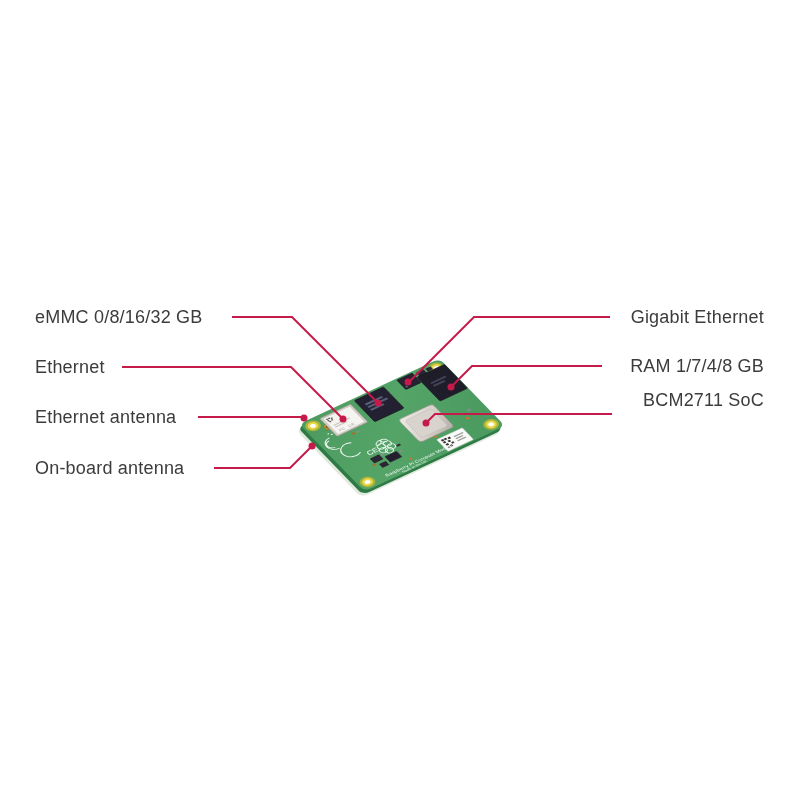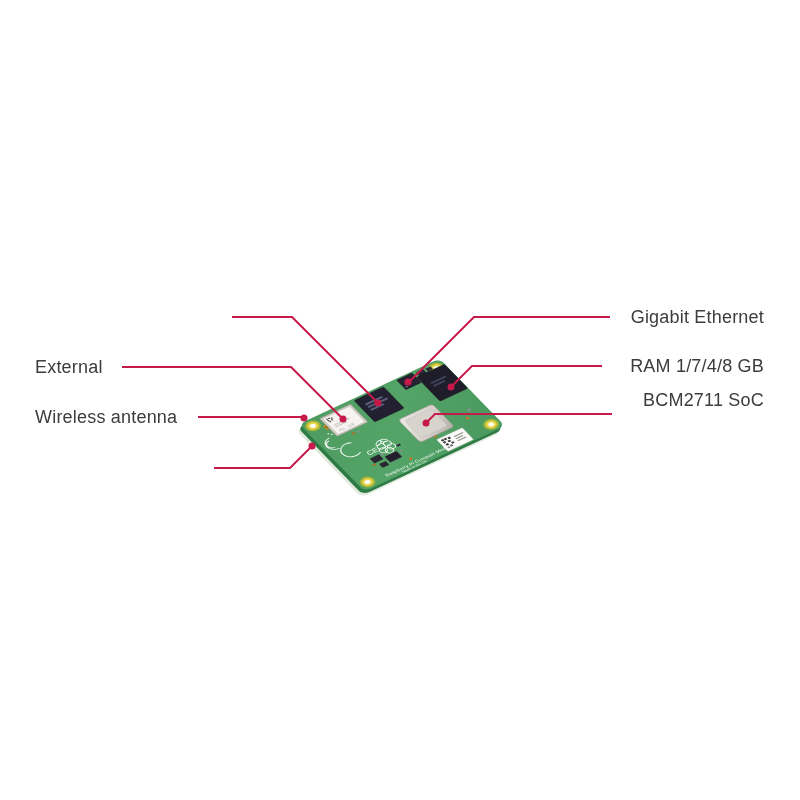--- a/index.html
+++ b/index.html
@@ -194,20 +194,22 @@
       <circle cx="378" cy="403" r="3.5"></circle>
       <circle cx="343" cy="419" r="3.5"></circle>
       <circle cx="304" cy="418" r="3.5"></circle>
       <circle cx="312" cy="446" r="3.5"></circle>
       <circle cx="408" cy="382" r="3.5"></circle>
       <circle cx="451" cy="387" r="3.5"></circle>
       <circle cx="426" cy="423" r="3.5"></circle>
     </g>
   </svg>
 
-  <div class="lbl" style="left:35px;top:367px">External</div>
-  <div class="lbl" style="left:35px;top:417px">Wireless antenna</div>
+  <div class="lbl" style="left:35px;top:317px">eMMC 0/8/16/32 GB</div>
+  <div class="lbl" style="left:35px;top:367px">Ethernet</div>
+  <div class="lbl" style="left:35px;top:417px">Ethernet antenna</div>
+  <div class="lbl" style="left:35px;top:468px">On-board antenna</div>
 
   <div class="lbl right" style="right:36px;top:317px">Gigabit Ethernet</div>
   <div class="lbl right" style="right:36px;top:366px">RAM 1/7/4/8 GB</div>
   <div class="lbl right" style="right:36px;top:400px">BCM2711 SoC</div>
 
 </div>
 
 </body></html>

